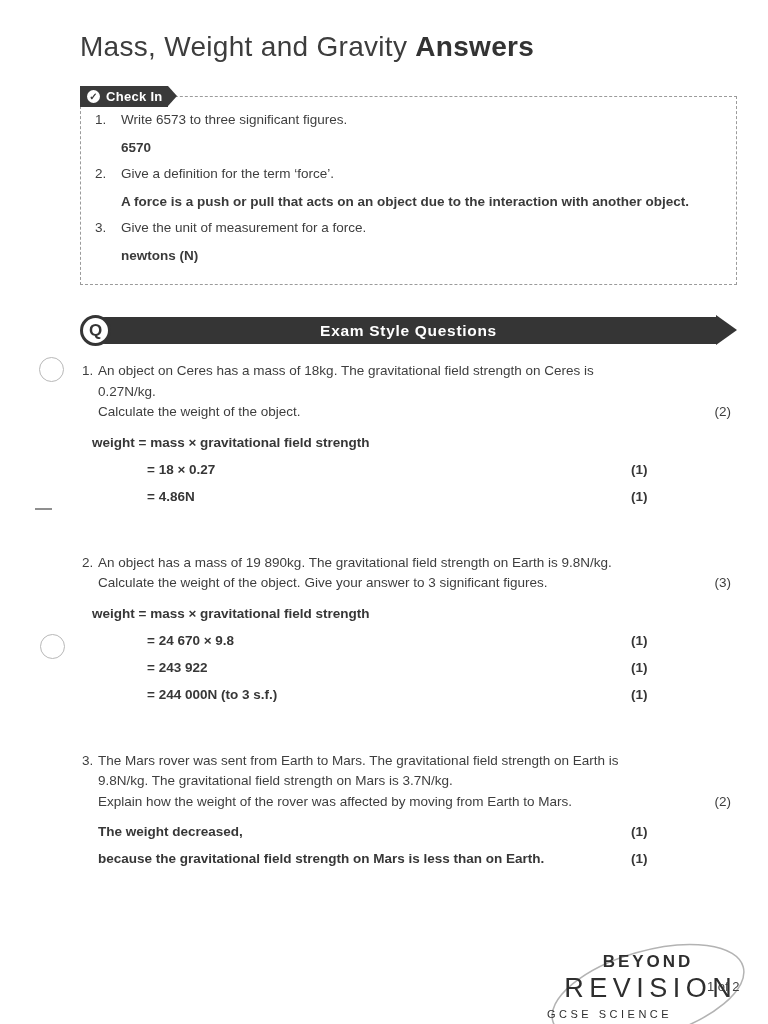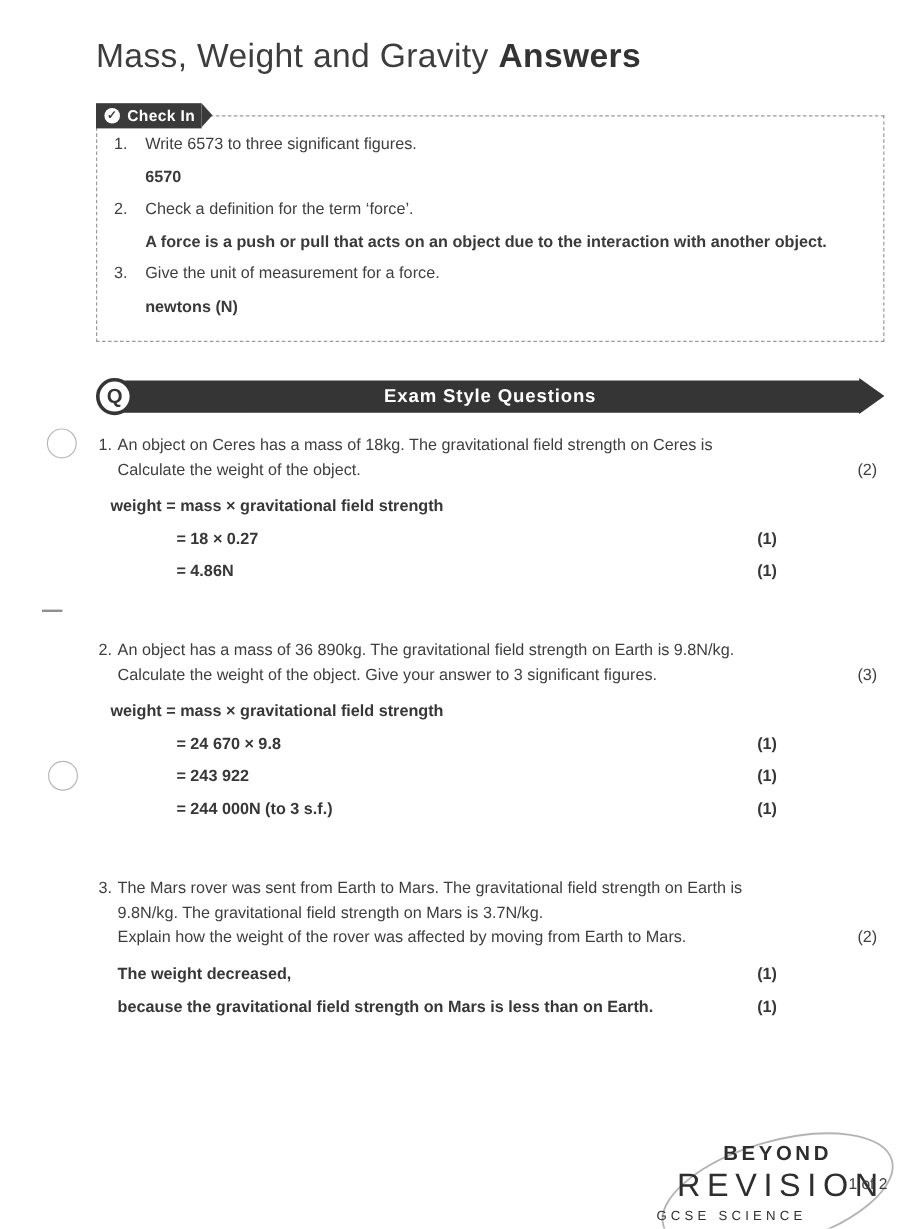--- a/index.html
+++ b/index.html
@@ -100,21 +100,21 @@
           <div class="ci-q">
             <span class="ci-num">1.</span>
             <span>Write 6573 to three significant figures.</span>
           </div>
           <div class="ci-a">6570</div>
         </div>
 
         <div class="ci-item">
           <div class="ci-q">
             <span class="ci-num">2.</span>
-            <span>Check a definition for the term ‘force’.</span>
+            <span>Give a definition for the term ‘force’.</span>
           </div>
           <div class="ci-a">A force is a push or pull that acts on an object due to the interaction with another object.</div>
         </div>
 
         <div class="ci-item">
           <div class="ci-q">
             <span class="ci-num">3.</span>
             <span>Give the unit of measurement for a force.</span>
           </div>
           <div class="ci-a">newtons (N)</div>
@@ -129,20 +129,21 @@
       <div class="q-circle">Q</div>
       <div class="banner-label">Exam Style Questions</div>
     </div>
 
     <div class="questions">
 
       <div class="question">
         <div class="q-body">
           <span class="q-num">1.</span>
           <div>An object on Ceres has a mass of 18kg. The gravitational field strength on Ceres is</div>
+          <div>0.27N/kg.</div>
           <div class="prompt-line">
             <span>Calculate the weight of the object.</span>
             <span class="prompt-marks">(2)</span>
           </div>
         </div>
         <div class="answers">
           <div class="ans-line l0">
             <span>weight = mass × gravitational field strength</span>
             <span class="mark-col"></span>
           </div>
@@ -153,21 +154,21 @@
           <div class="ans-line l2">
             <span>= 4.86N</span>
             <span class="mark-col">(1)</span>
           </div>
         </div>
       </div>
 
       <div class="question">
         <div class="q-body">
           <span class="q-num">2.</span>
-          <div>An object has a mass of 36 890kg. The gravitational field strength on Earth is 9.8N/kg.</div>
+          <div>An object has a mass of 19 890kg. The gravitational field strength on Earth is 9.8N/kg.</div>
           <div class="prompt-line">
             <span>Calculate the weight of the object. Give your answer to 3 significant figures.</span>
             <span class="prompt-marks">(3)</span>
           </div>
         </div>
         <div class="answers">
           <div class="ans-line l0">
             <span>weight = mass × gravitational field strength</span>
             <span class="mark-col"></span>
           </div>

